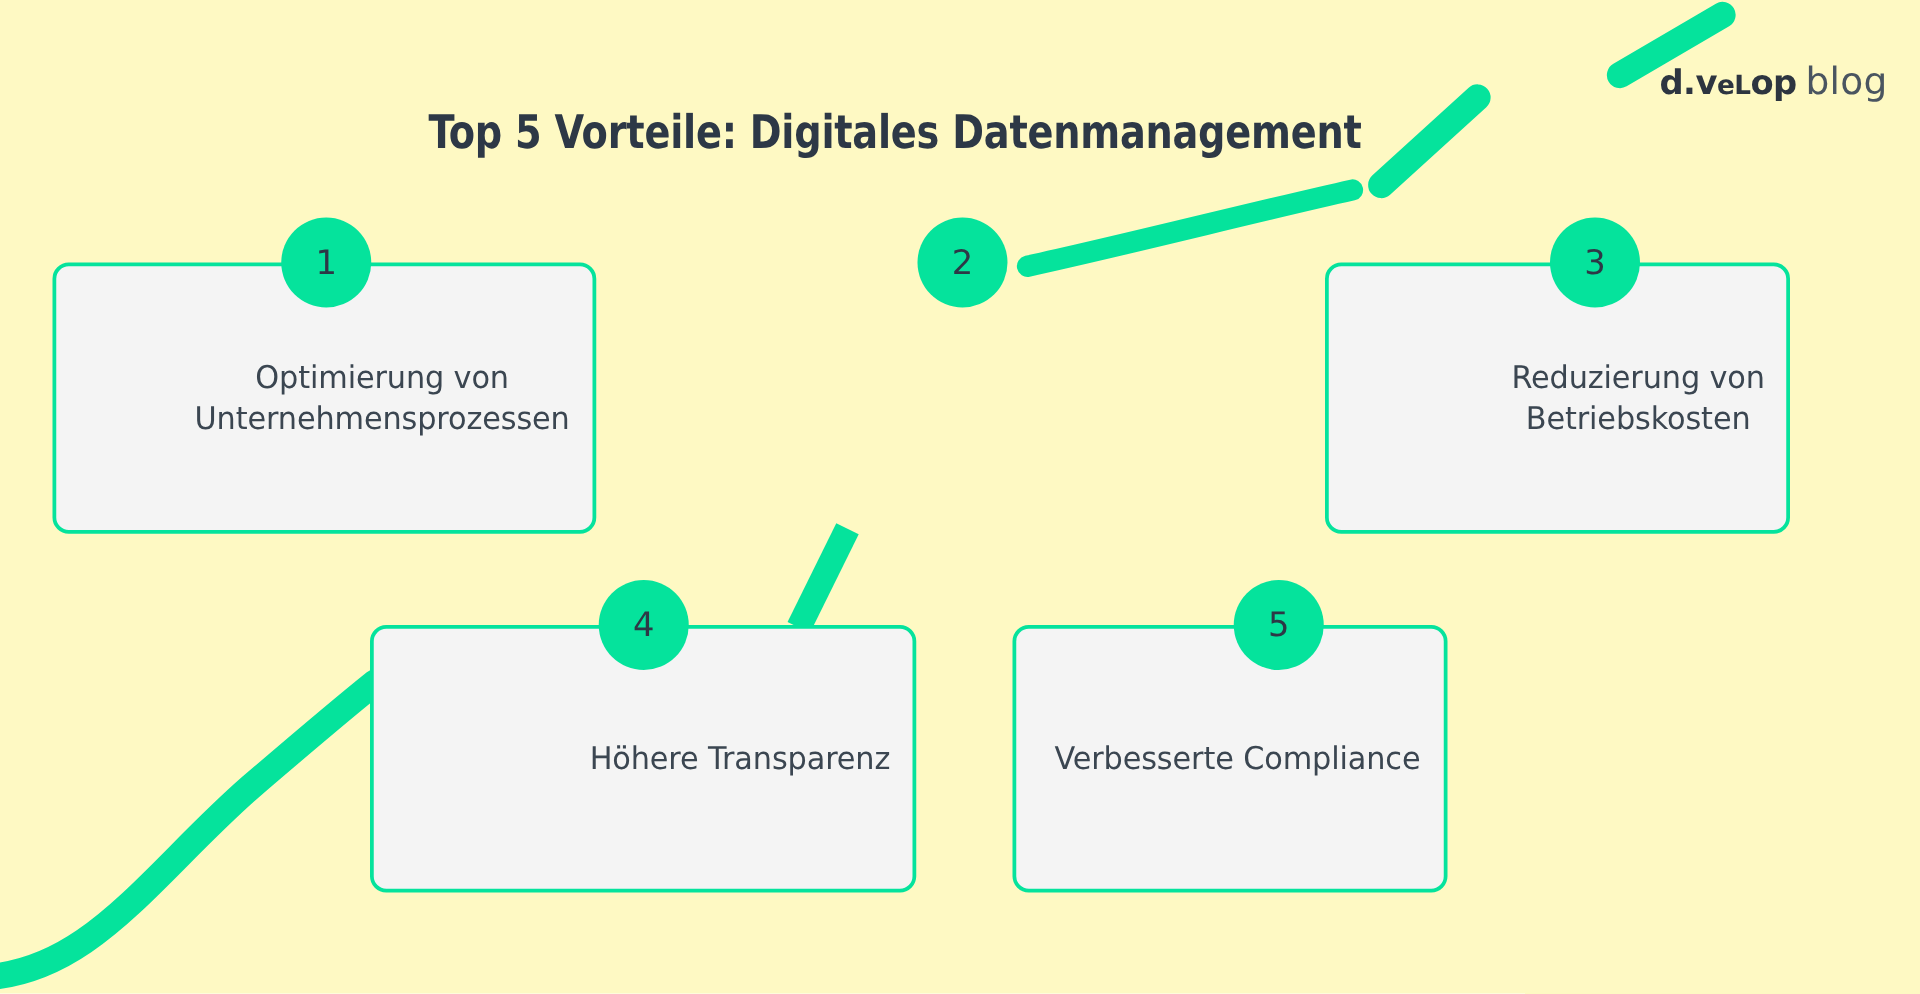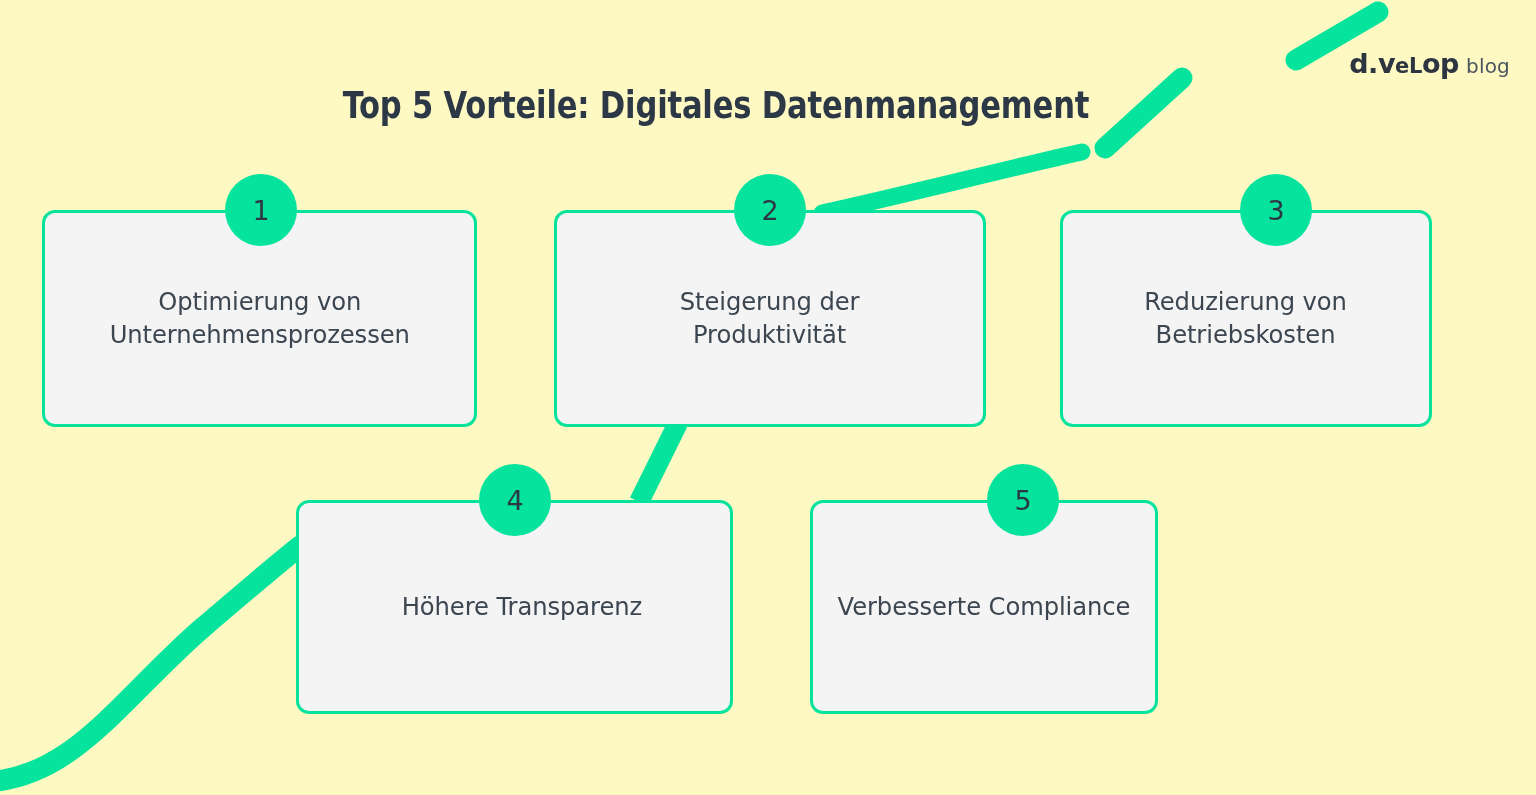--- a/index.html
+++ b/index.html
@@ -22,42 +22,42 @@
     white-space:nowrap;
   }
   .logo-dvelop {
     font-family:"DejaVu Sans", sans-serif;
     font-size:27px; font-weight:700; color:#2d3540;
     letter-spacing:-0.4px;
   }
   .logo-dvelop .sc { font-size:21px; font-weight:700; }
   .logo-blog {
     font-family:"DejaVu Sans", sans-serif;
-    font-size:20px; font-weight:400; color:#4a5560;
+    font-size:30px; font-weight:400; color:#4a5560;
     letter-spacing:0.2px;
   }
 
   
   .title {
     position:absolute; left:0; top:84px; width:1432px;
     text-align:center;
     font-family:"DejaVu Sans Condensed","DejaVu Sans", sans-serif;
     font-size:37px; font-weight:700; color:#2d3846;
     letter-spacing:-0.2px;
     transform:scaleX(0.92); transform-origin:center center;
     white-space:nowrap;
   }
 
   
   .card {
     position:absolute;
     background:#f4f4f4;
     border:3px solid #05e39c;
     border-radius:13px;
-    display:flex; align-items:center; justify-content:center;
+    display:flex; align-items:center; justify-content:flex-end;
     text-align:center;
   }
   .card-text {
     font-family:"DejaVu Sans", sans-serif;
     font-size:25px; font-weight:400; color:#3b4651;
     line-height:1.30;
     letter-spacing:-0.1px;
     padding:0 14px;
     white-space:pre-line;
     transform:scaleX(0.97); transform-origin:center center;
@@ -103,24 +103,20 @@
   <div class="title">Top 5 Vorteile: Digitales Datenmanagement</div>
 
   <div class="card" style="left:42px; top:210px; width:435px; height:217px;">
     <span class="card-text">Optimierung von
 Unternehmensprozessen</span>
   </div>
   <div class="badge" style="left:225px; top:174px;">
     <span class="badge-num">1</span>
   </div>
 
-  <div class="card" style="left:554px; top:210px; width:432px; height:217px;">
-    <span class="card-text">Steigerung der
-Produktivität</span>
-  </div>
   <div class="badge" style="left:734px; top:174px;">
     <span class="badge-num">2</span>
   </div>
 
   <div class="card" style="left:1060px; top:210px; width:372px; height:217px;">
     <span class="card-text">Reduzierung von
 Betriebskosten</span>
   </div>
   <div class="badge" style="left:1240px; top:174px;">
     <span class="badge-num">3</span>

